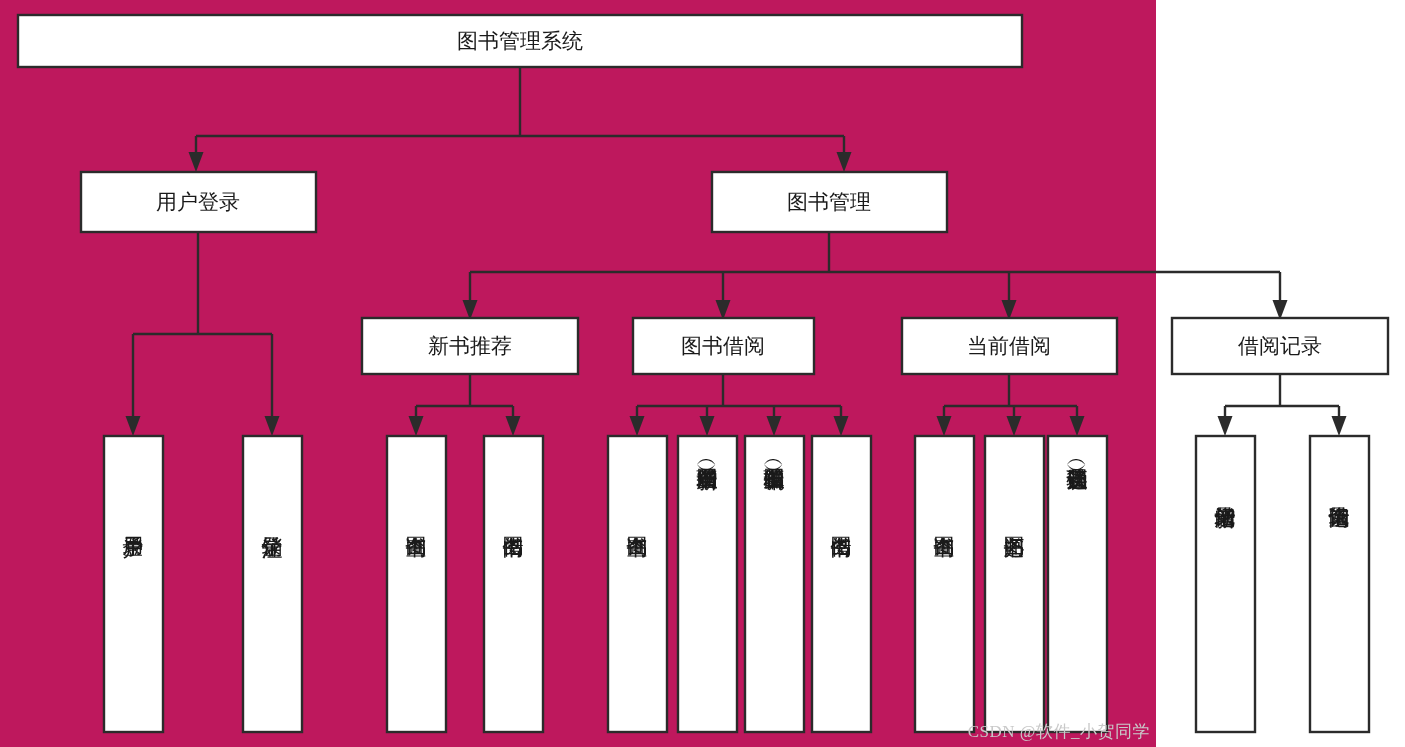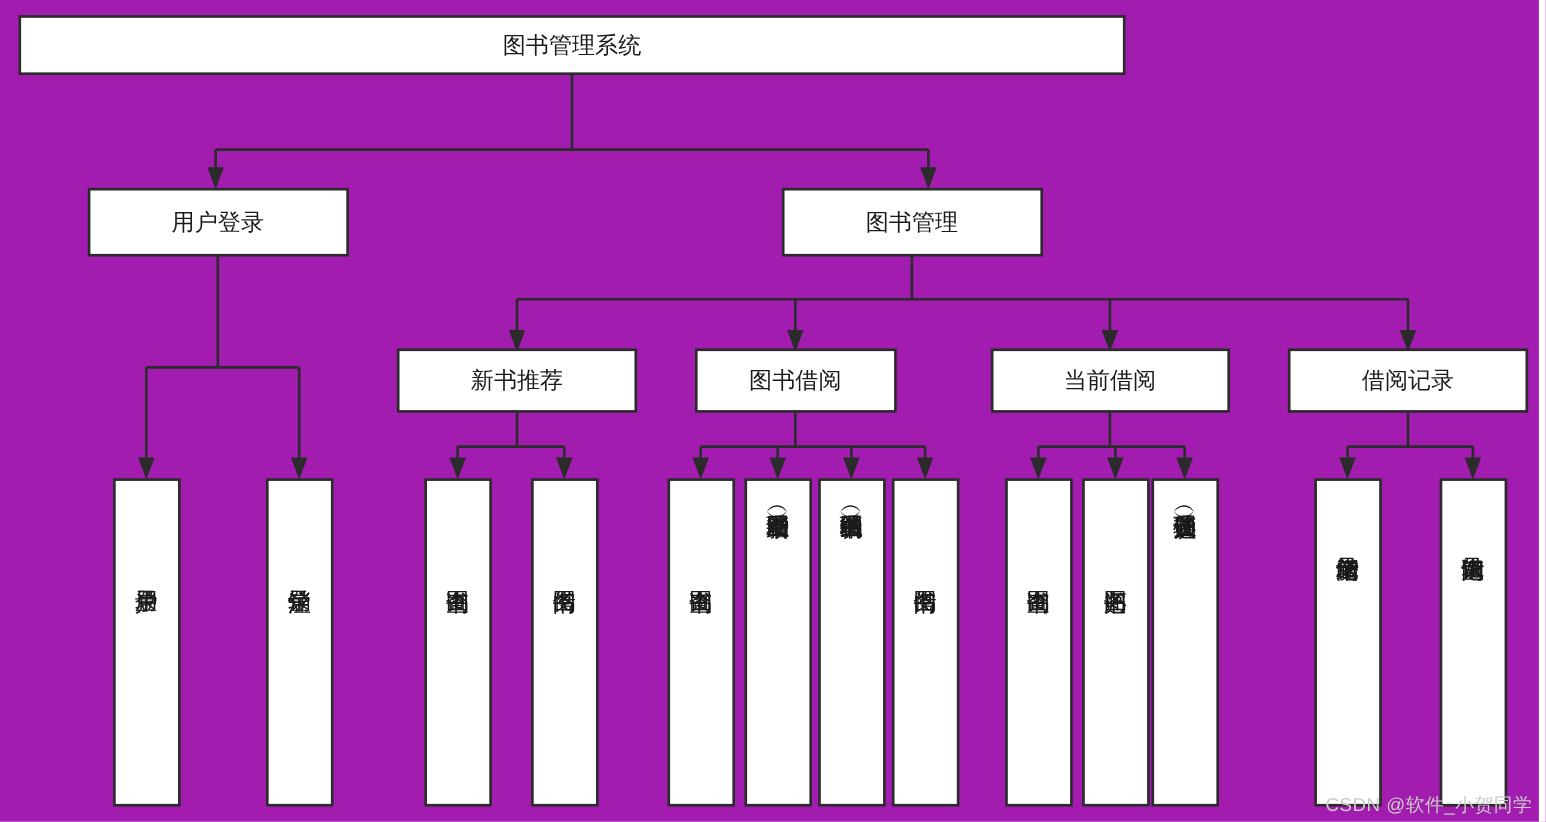--- a/index.html
+++ b/index.html
@@ -9,23 +9,23 @@
     background: #ffffff;
   }
   body {
     width: 1405px;
     height: 747px;
     overflow: hidden;
     font-family: "DejaVu Sans", "Liberation Sans", sans-serif;
   }
   #diagram-root {
     position: relative;
-    width: 1399px;
+    width: 1156px;
     height: 747px;
-    background: #a21caf;
+    background: #be185d;
   }
   svg#tree-svg {
     position: absolute;
     left: 0;
     top: 0;
     width: 1405px;
     height: 747px;
     display: block;
   }
   .node-box {
@@ -54,21 +54,21 @@
     fill: none;
   }
   .arrow-head {
     fill: #2b2b2b;
     stroke: none;
   }
   .watermark {
     position: absolute;
     right: 6px;
     bottom: 4px;
-    font-family: Liberation Sans, sans-serif;
+    font-family: Liberation Serif, serif;
     font-size: 17px;
     color: #c9c9c9;
     letter-spacing: 0.5px;
     user-select: none;
     pointer-events: none;
   }
 </style>
 </head>
 <body>
 

